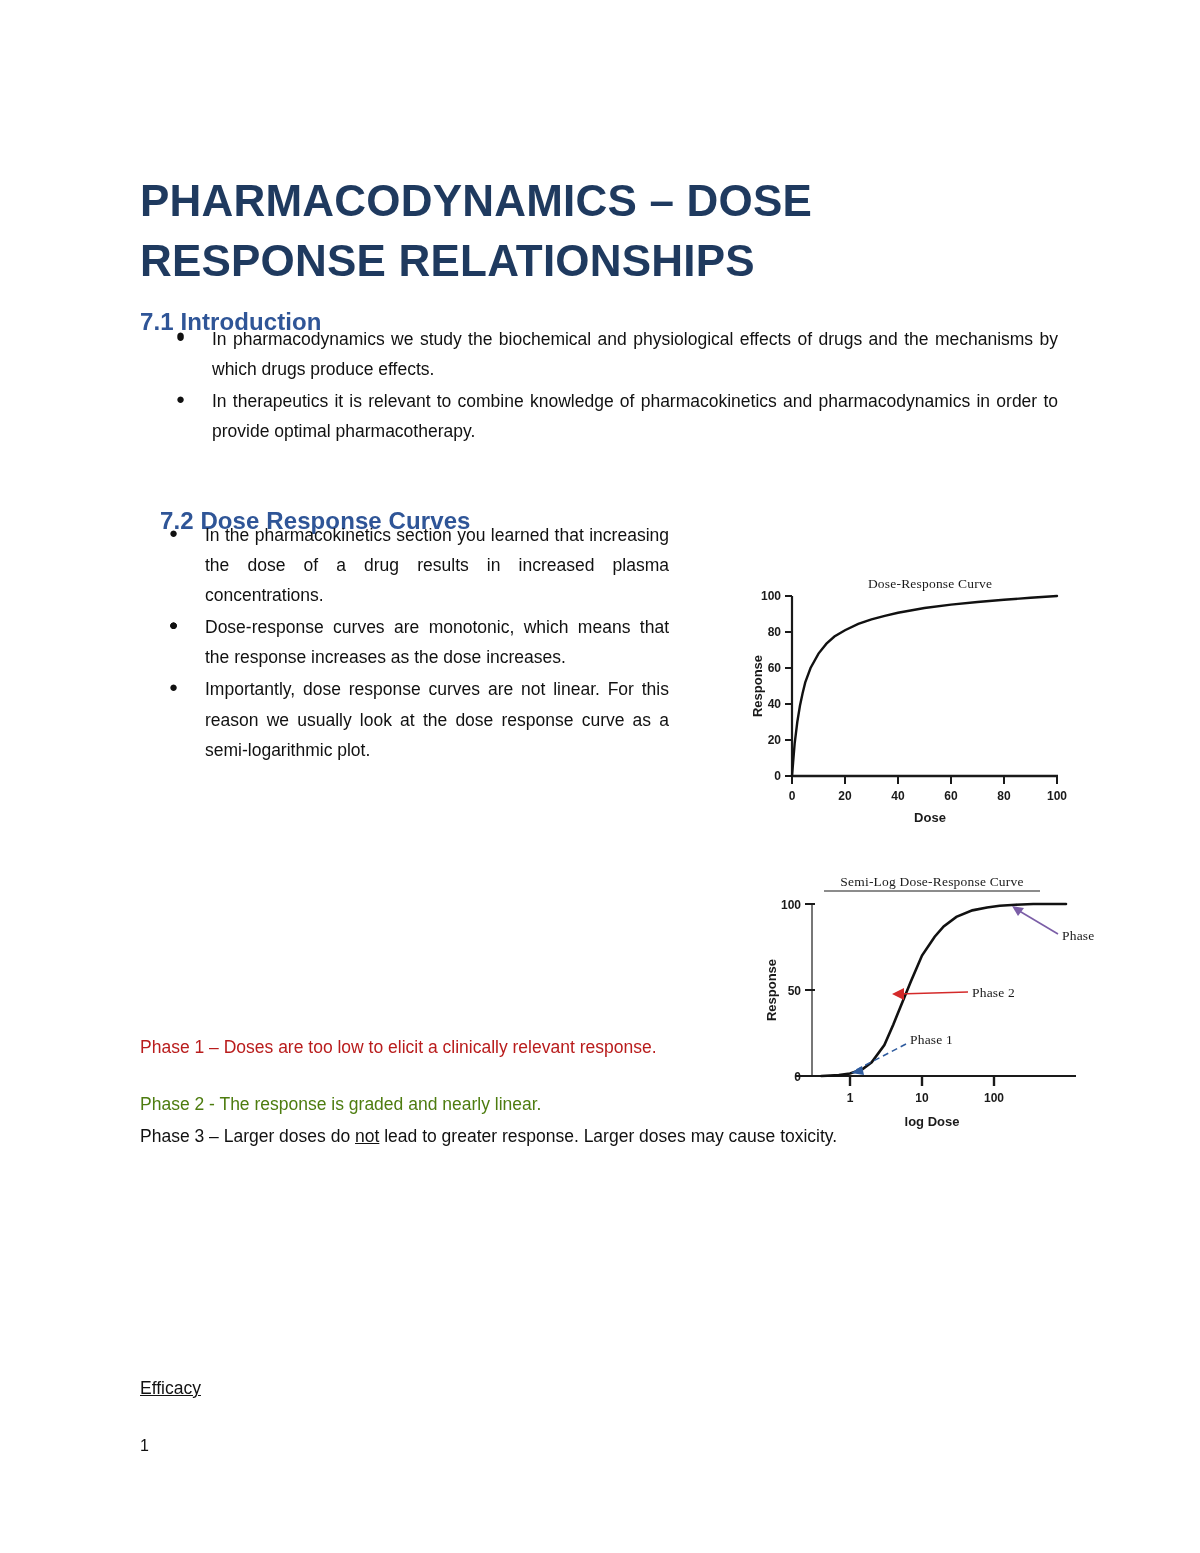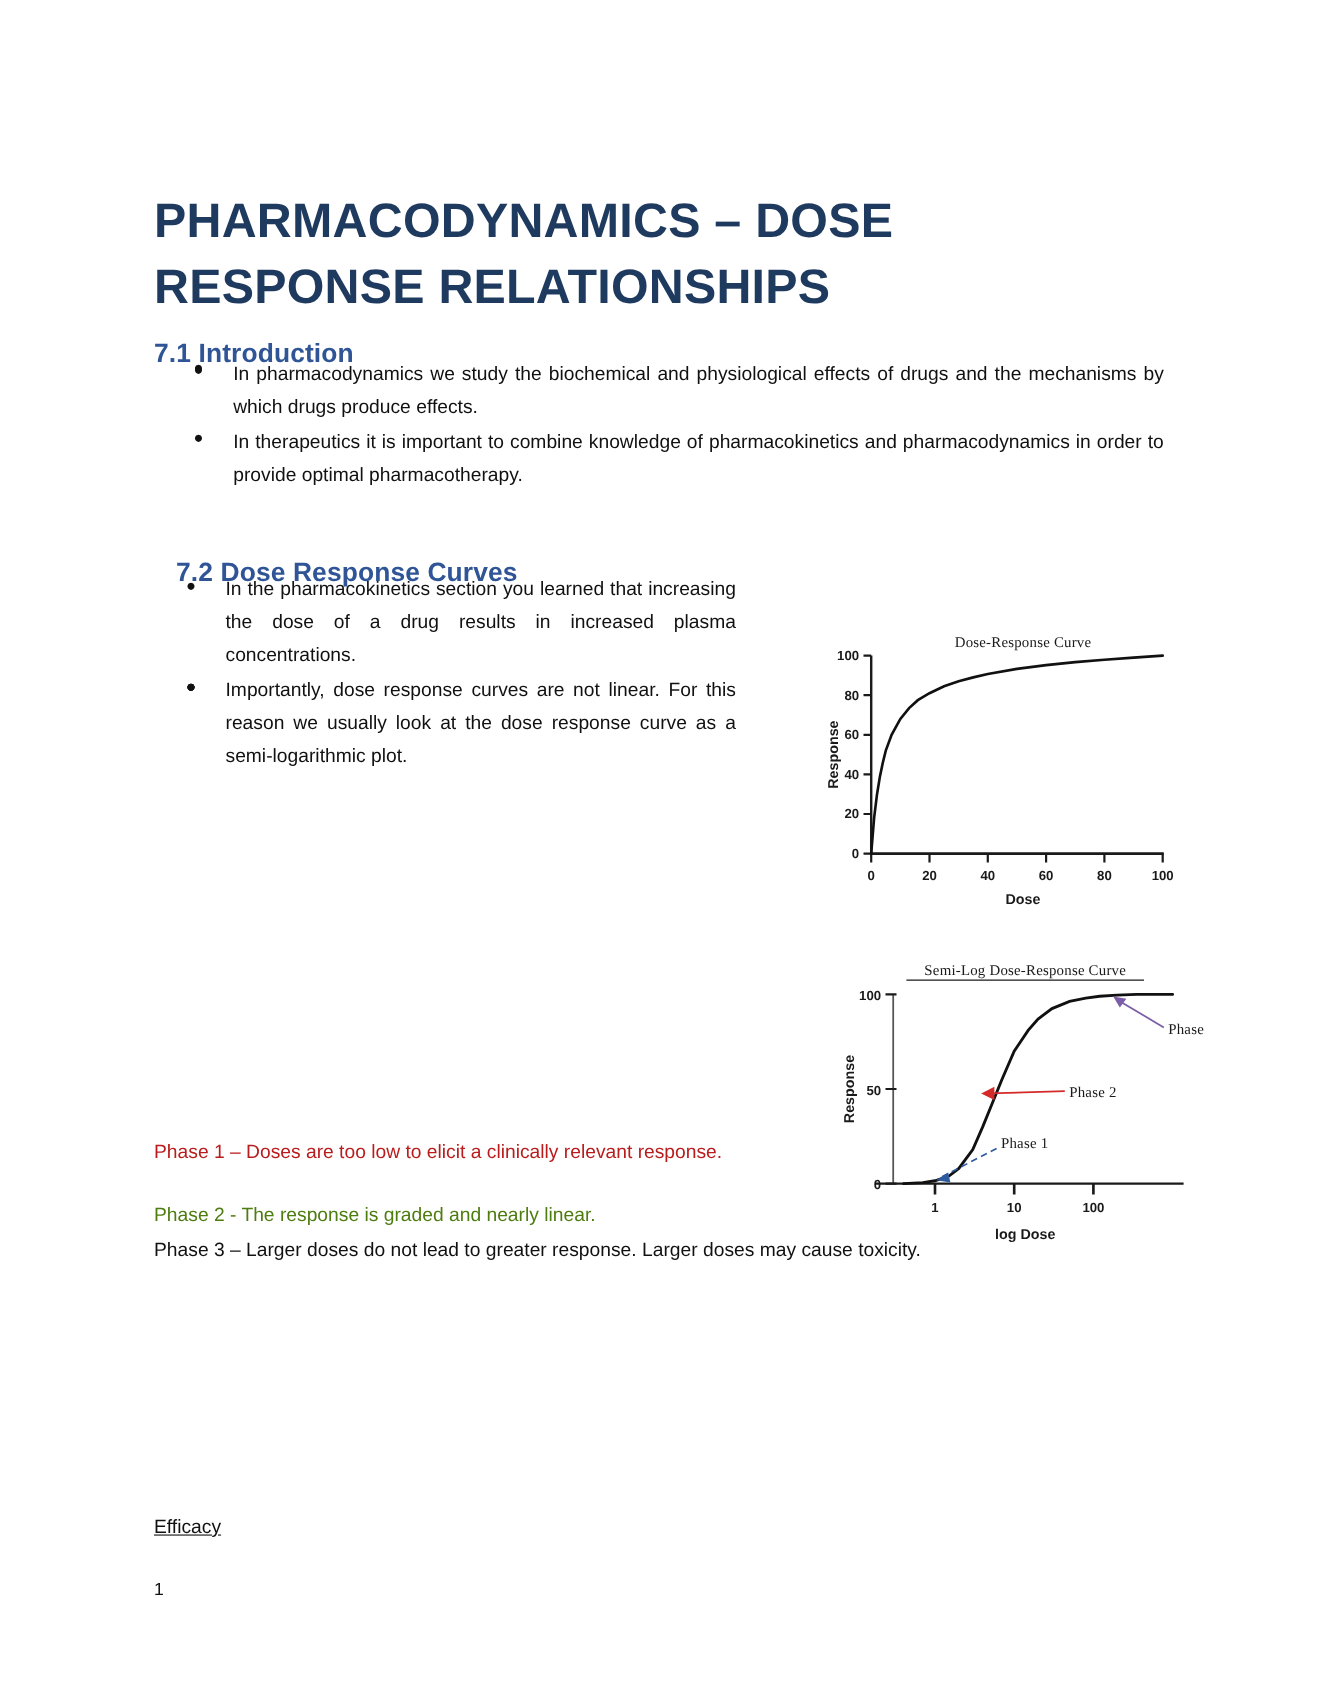--- a/index.html
+++ b/index.html
@@ -115,21 +115,21 @@
   }
   .phase-p3 {
     position: absolute;
     left: 140px;
     top: 1121px;
     width: 930px;
     font-size: 17.5px;
     line-height: 1.72;
     color: #111;
   }
-  .u { }
+  .u { text-decoration: underline; }
 
   .efficacy {
     position: absolute;
     left: 140px;
     top: 1378px;
     font-size: 17.5px;
     text-decoration: underline;
     color: #111;
   }
   .page-num {
@@ -156,30 +156,30 @@
 
 <div class="page">
 
   <h1 class="doc-title">PHARMACODYNAMICS – DOSE RESPONSE RELATIONSHIPS</h1>
 
   <h2 class="h2 h2-intro">7.1 Introduction</h2>
 
   <ul class="bullets bullets-intro">
     <li><span class="bul">●</span></li>
     <li><span class="bul">●</span><span>In pharmacodynamics we study the biochemical and physiological effects of drugs and the mechanisms by which drugs produce effects.</span></li>
-    <li><span class="bul">●</span><span>In therapeutics it is important to combine knowledge of pharmacokinetics and pharmacodynamics in order to provide optimal pharmacotherapy.</span></li>
+    <li><span class="bul">●</span><span>In therapeutics it is relevant to combine knowledge of pharmacokinetics and pharmacodynamics in order to provide optimal pharmacotherapy.</span></li>
   </ul>
 
   <h2 class="h2 h2-drc">7.2 Dose Response Curves</h2>
 
   <ul class="bullets bullets-drc">
     <li><span class="bul">●</span><span>In the pharmacokinetics section you learned that increasing the dose of a drug results in increased plasma concentrations.</span></li>
     <li><span class="bul">●</span></li>
     <li><span class="bul">●</span></li>
-    <li><span class="bul">●</span></li>
+    <li><span class="bul">●</span><span>Dose-response curves are monotonic, which means that the response increases as the dose increases.</span></li>
     <li><span class="bul">●</span><span>Importantly, dose response curves are not linear.  For this reason we usually look at the dose response curve as a semi-logarithmic plot.</span></li>
   </ul>
 
   <div class="phase-p1">Phase 1 – Doses are too low to elicit a clinically relevant response.</div>
   <div class="phase-p2">Phase 2 - The response is graded and nearly linear.</div>
   <div class="phase-p3"><span>Phase 3 – Larger doses do </span><span class="u">not</span><span> lead to greater response.  Larger doses may cause toxicity.</span></div>
 
   <div class="efficacy">Efficacy</div>
   <div class="page-num">1</div>
 

